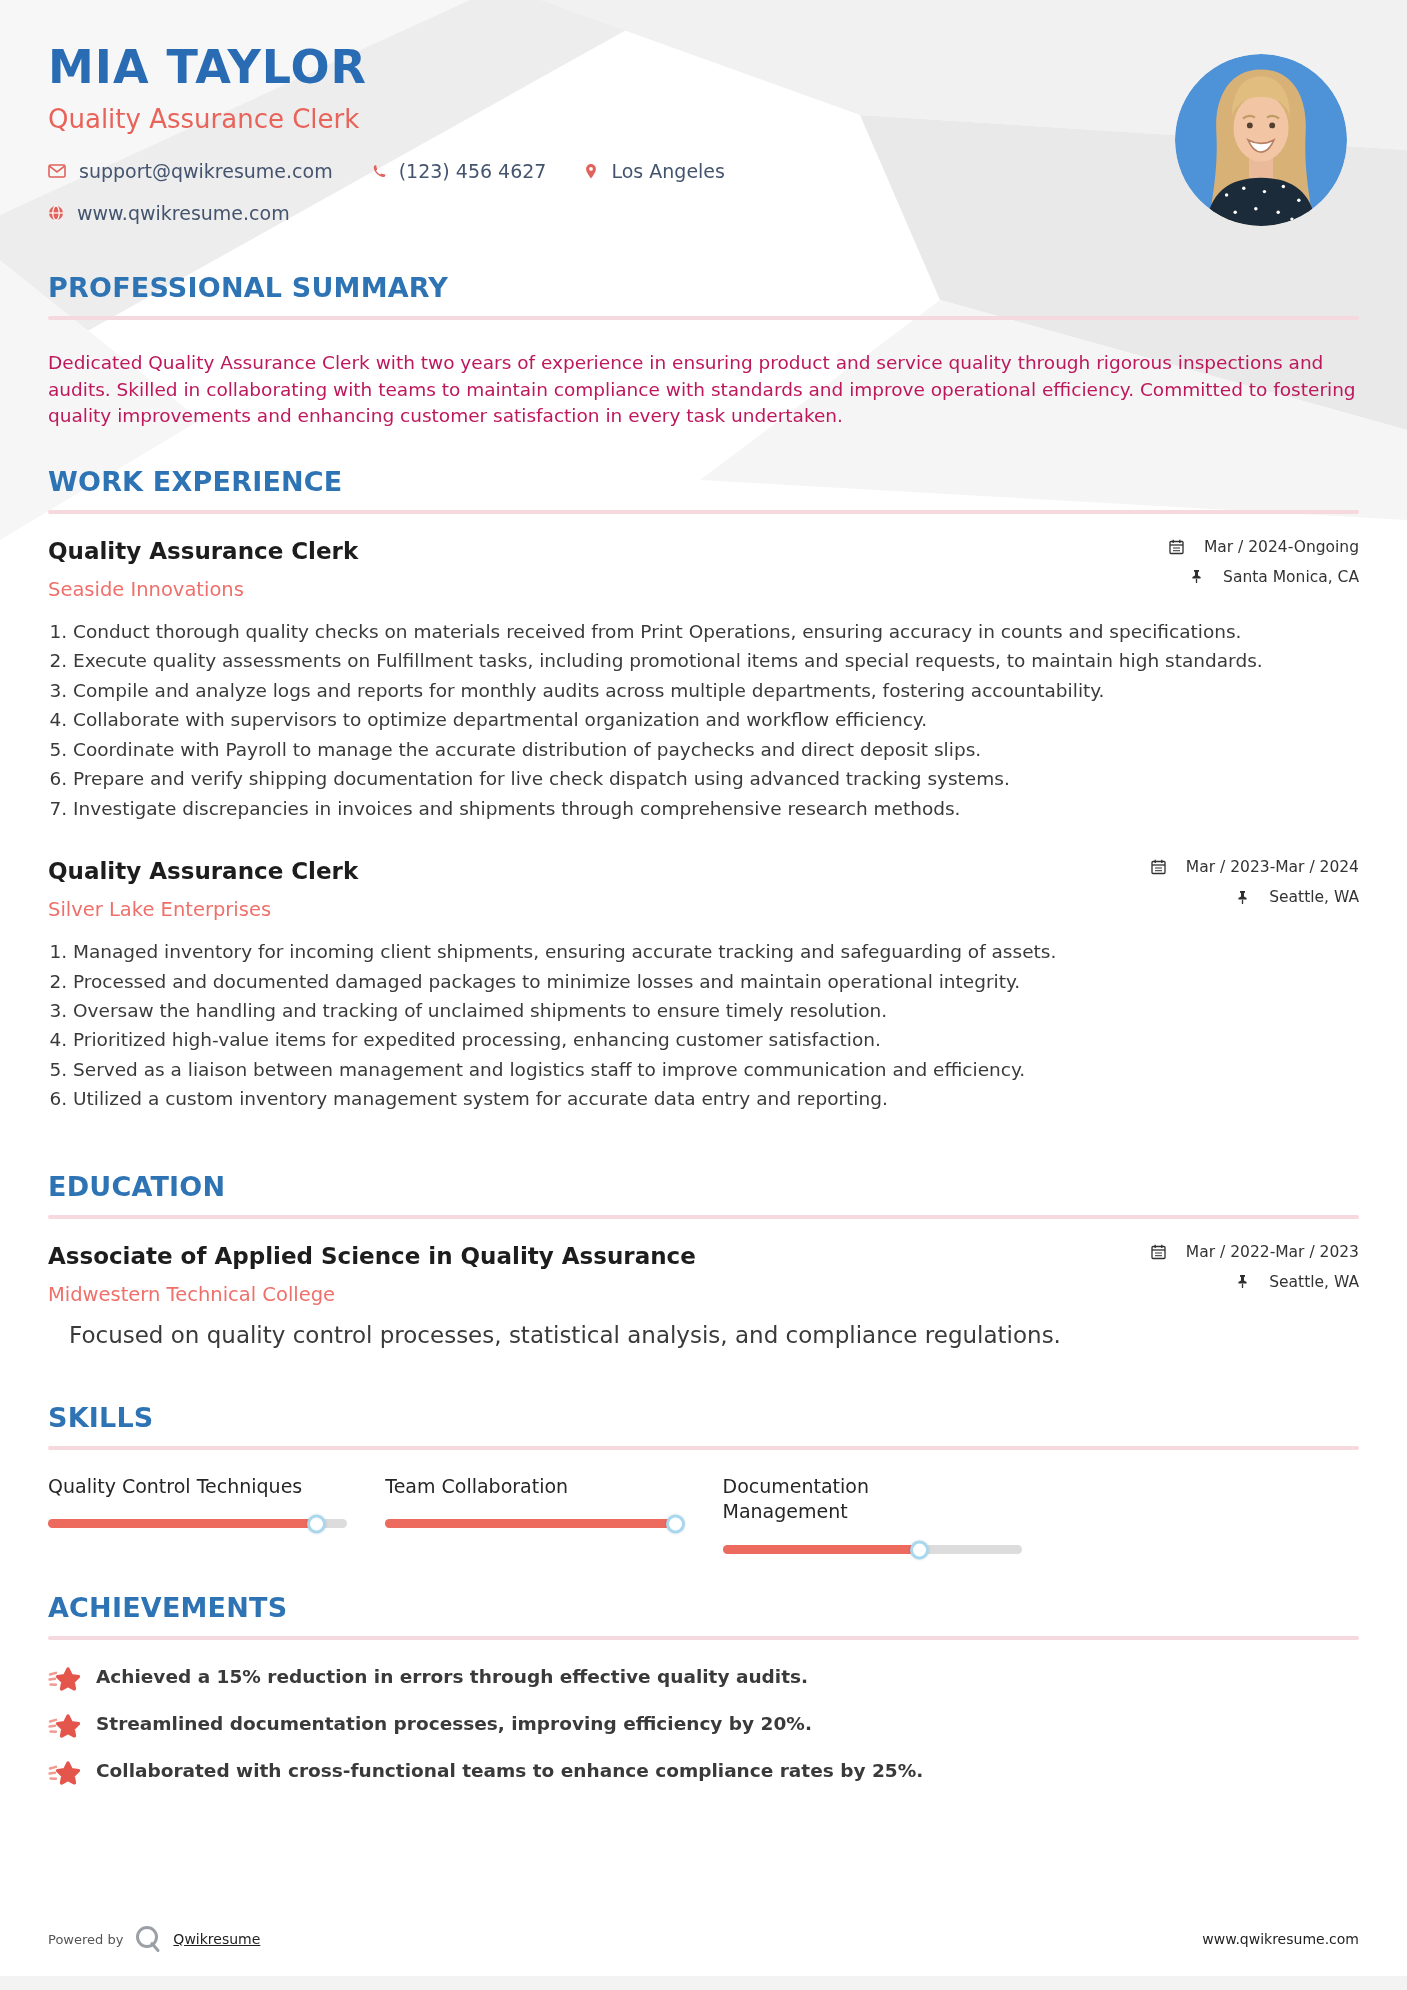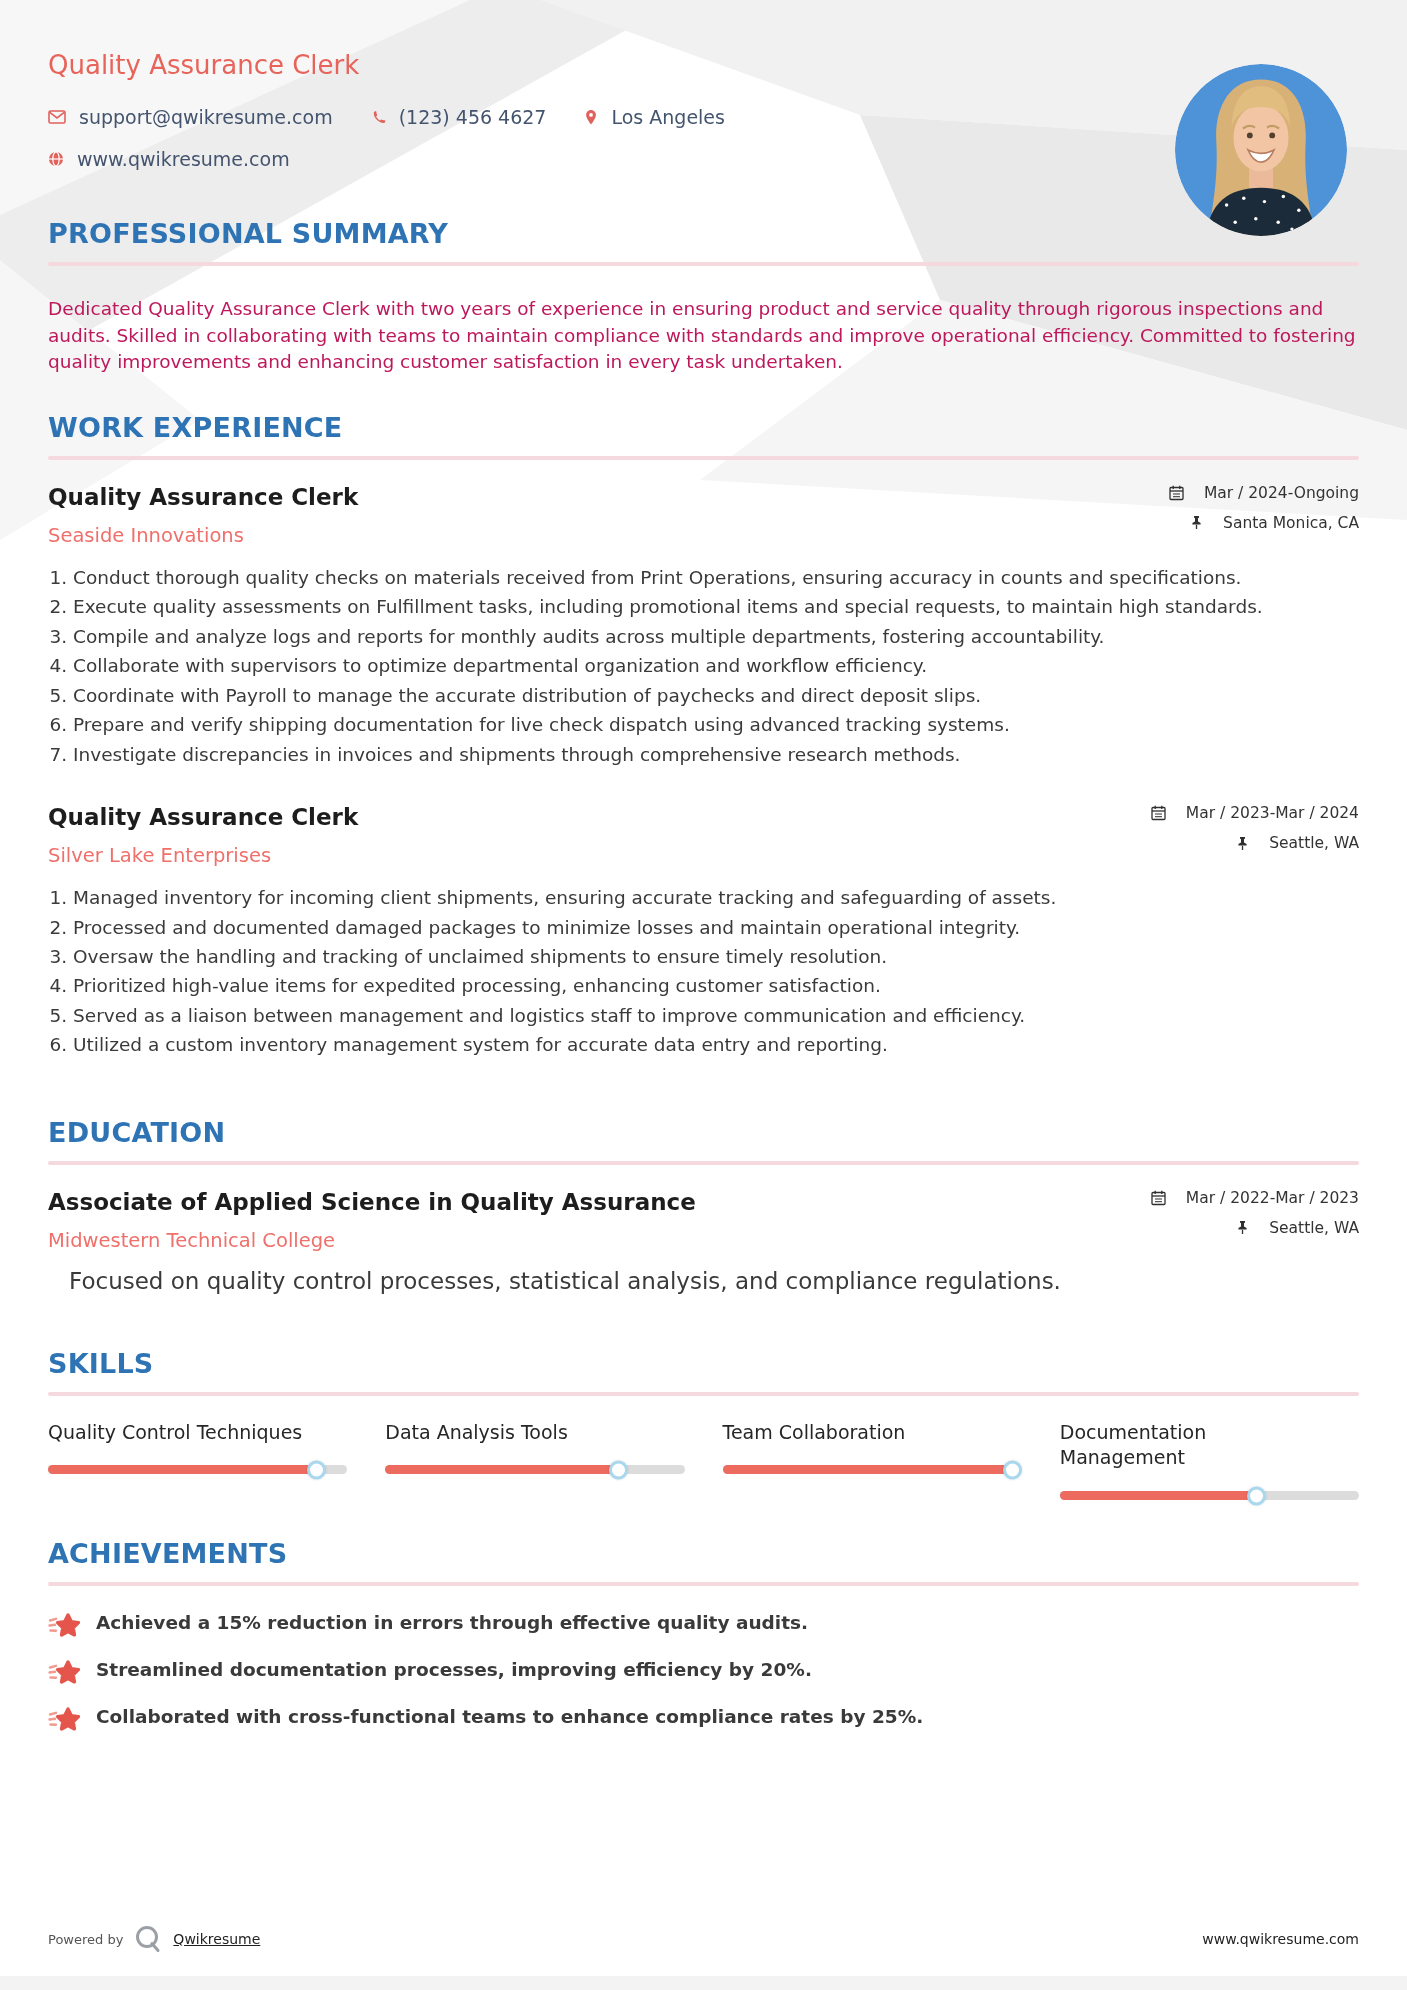--- a/index.html
+++ b/index.html
@@ -82,20 +82,21 @@
   <polygon points="540,0 1407,0 1407,150 860,115" fill="#f1f1f1"></polygon>
   <polygon points="860,115 1407,150 1407,430 940,300" fill="#e9e9e9"></polygon>
   <polygon points="940,300 1407,430 1407,520 700,480" fill="#f5f5f5"></polygon>
   <polygon points="0,260 200,420 0,540" fill="#f6f6f6"></polygon>
 </svg>
 <div class="bottom-strip"></div>
 
 <div class="content">
 
   <div class="header">
+    <div class="name">MIA TAYLOR</div>
     <div class="role">Quality Assurance Clerk</div>
 
     <div class="contact-row">
       <div class="contact-item">
         <svg width="18" height="14" viewBox="0 0 18 14">
           <rect x="1" y="1" width="16" height="12" rx="1.5" fill="none" stroke="#e0625c" stroke-width="1.6"></rect>
           <polyline points="1.5,2.2 9,8 16.5,2.2" fill="none" stroke="#e0625c" stroke-width="1.6"></polyline>
         </svg>
         <span>support@qwikresume.com</span>
       </div>
@@ -288,27 +289,20 @@
     <div class="skills-grid">
 
         <div class="skill">
           <div class="skill-label">Quality Control Techniques</div>
           <div class="skill-track">
             <div class="skill-fill" style="width: 90%;"></div>
             <div class="skill-handle" style="left: calc(90% - 10px);"></div>
           </div>
         </div>
 
-        <div class="skill">
-          <div class="skill-label">Data Analysis Tools</div>
-          <div class="skill-track">
-            <div class="skill-fill" style="width: 78%;"></div>
-            <div class="skill-handle" style="left: calc(78% - 10px);"></div>
-          </div>
-        </div>
 
         <div class="skill">
           <div class="skill-label">Team Collaboration</div>
           <div class="skill-track">
             <div class="skill-fill" style="width: 97%;"></div>
             <div class="skill-handle" style="left: calc(97% - 10px);"></div>
           </div>
         </div>
 
         <div class="skill">

